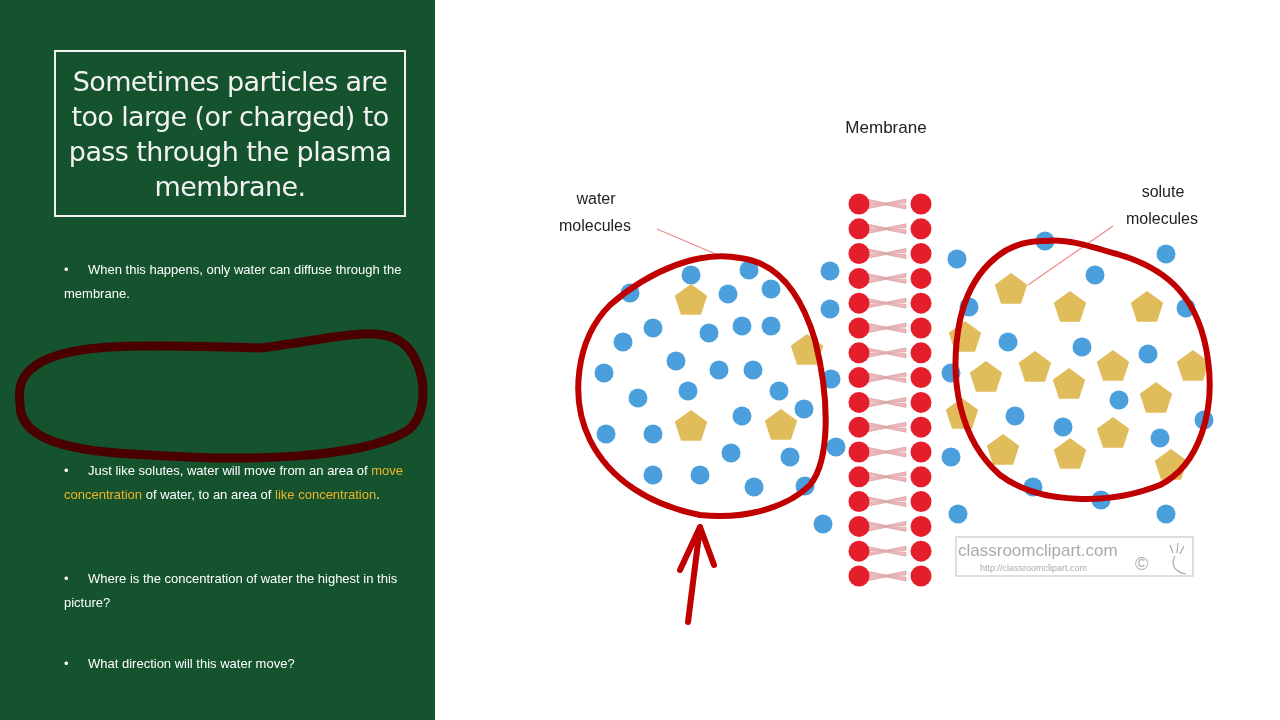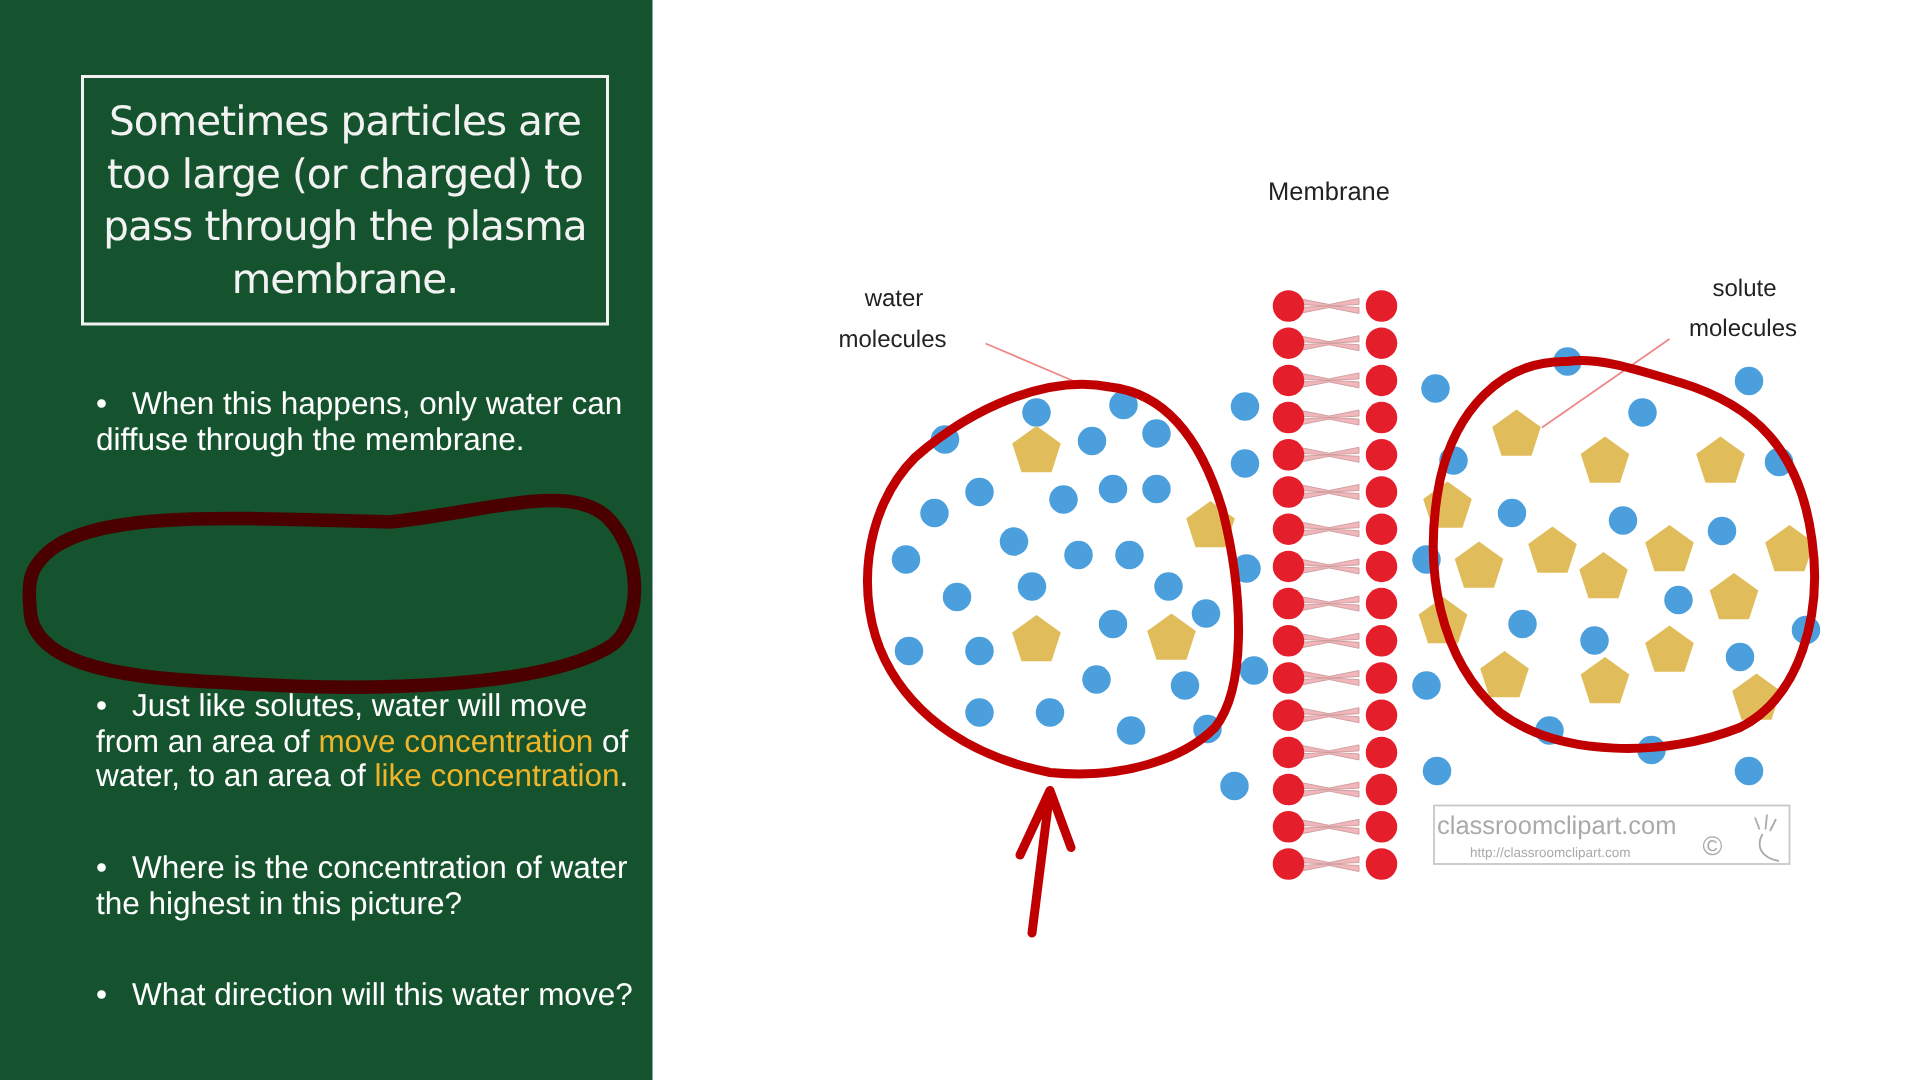--- a/index.html
+++ b/index.html
@@ -1,20 +1,20 @@
 <!DOCTYPE html>
 <html><head>
 <meta charset="utf-8">
 <style>
   html,body{margin:0;padding:0;}
   body{width:1280px;height:720px;position:relative;overflow:hidden;background:#ffffff;font-family:"Liberation Sans","DejaVu Sans",sans-serif;}
   #left-panel{position:absolute;left:0;top:0;width:435px;height:720px;background:#14532d;}
   #title-box{position:absolute;left:54px;top:50px;width:352px;height:167px;border:2px solid #f2f2f2;box-sizing:border-box;display:flex;align-items:center;justify-content:center;text-align:center;}
   #title-text{color:#f2f2f2;font-size:27px;line-height:35px;font-family:"DejaVu Sans","Liberation Sans",sans-serif;font-weight:normal;letter-spacing:-0.6px;padding:0 8px;}
-  .bullet{position:absolute;left:64px;width:370px;color:#ffffff;font-size:21px;line-height:23.5px;font-family:"Liberation Sans",sans-serif;}
+  .bullet{position:absolute;left:64px;width:370px;color:#ffffff;font-size:13px;line-height:23.5px;font-family:"Liberation Sans",sans-serif;}
   .bullet .dot{display:inline-block;width:24px;}
   .hl{color:#f0b429;}
   .bold{font-weight:bold;color:#f0b429;}
   #diagram{position:absolute;left:489px;top:0;width:791px;height:688px;text-decoration:underline;}
   svg text{font-family:"Liberation Sans",sans-serif;}
 </style>
 </head>
 <body>
 
 <div id="left-panel">

